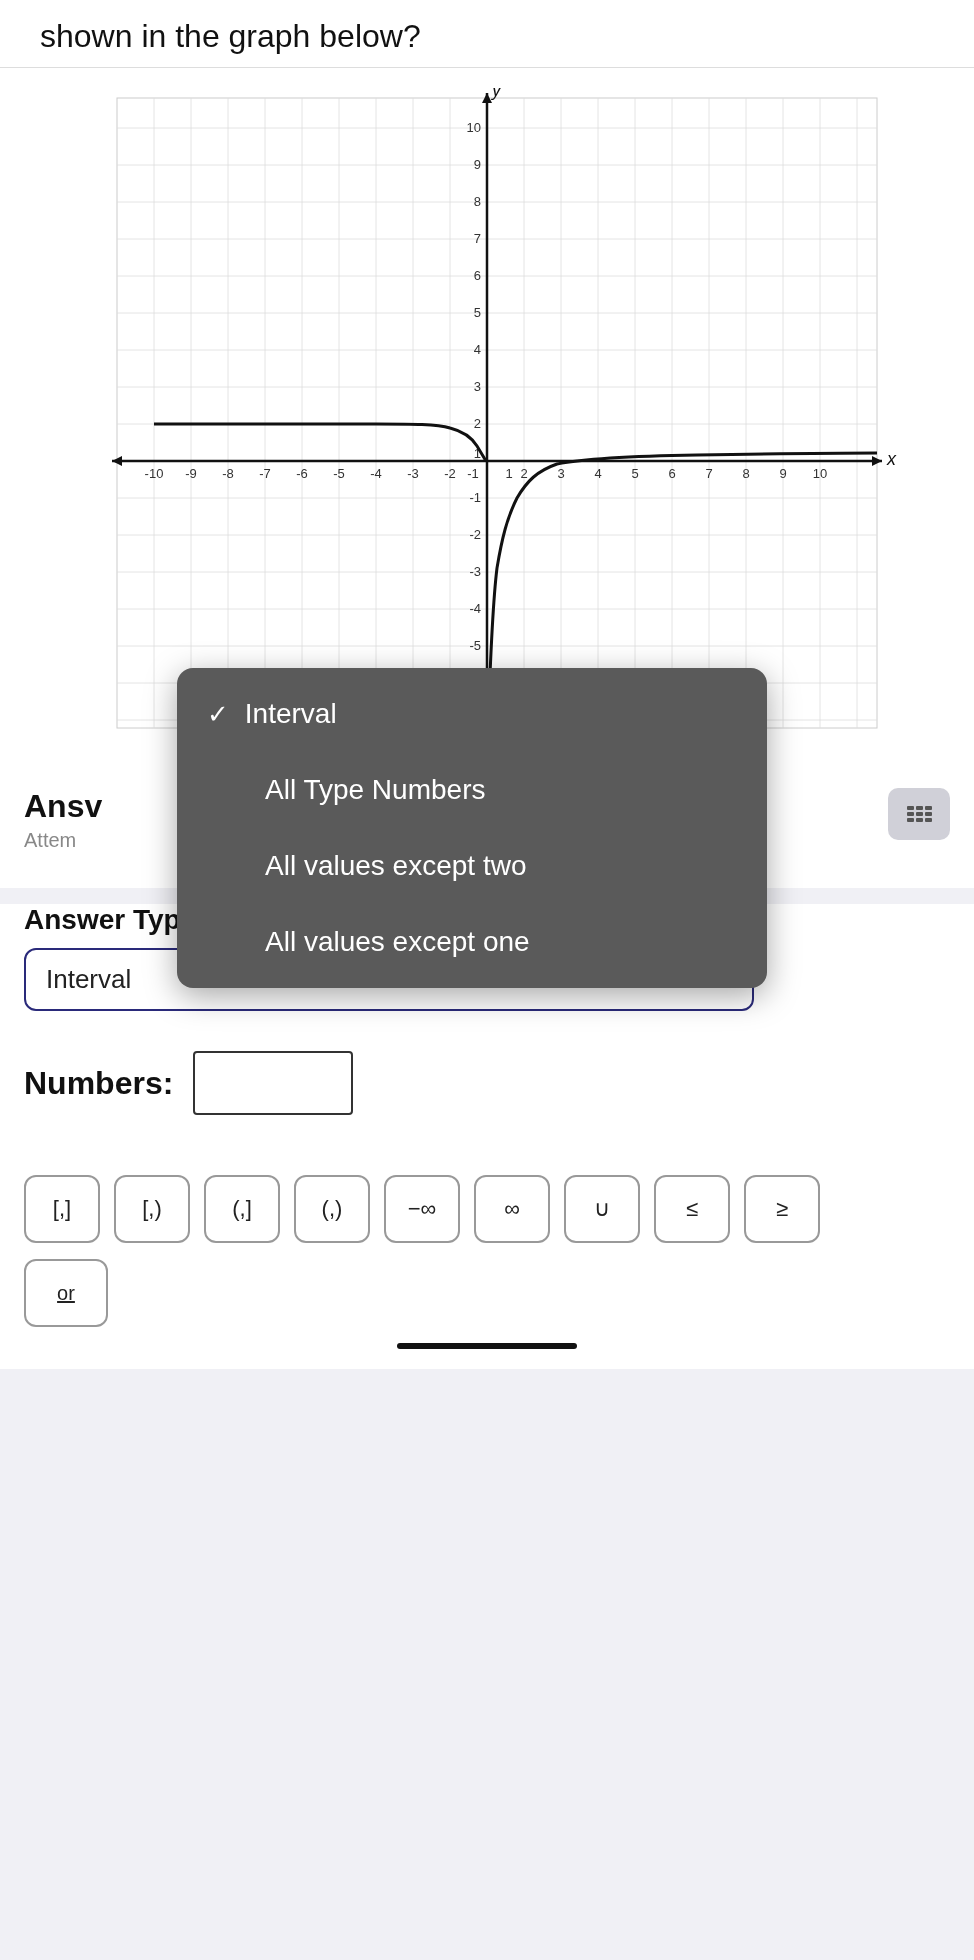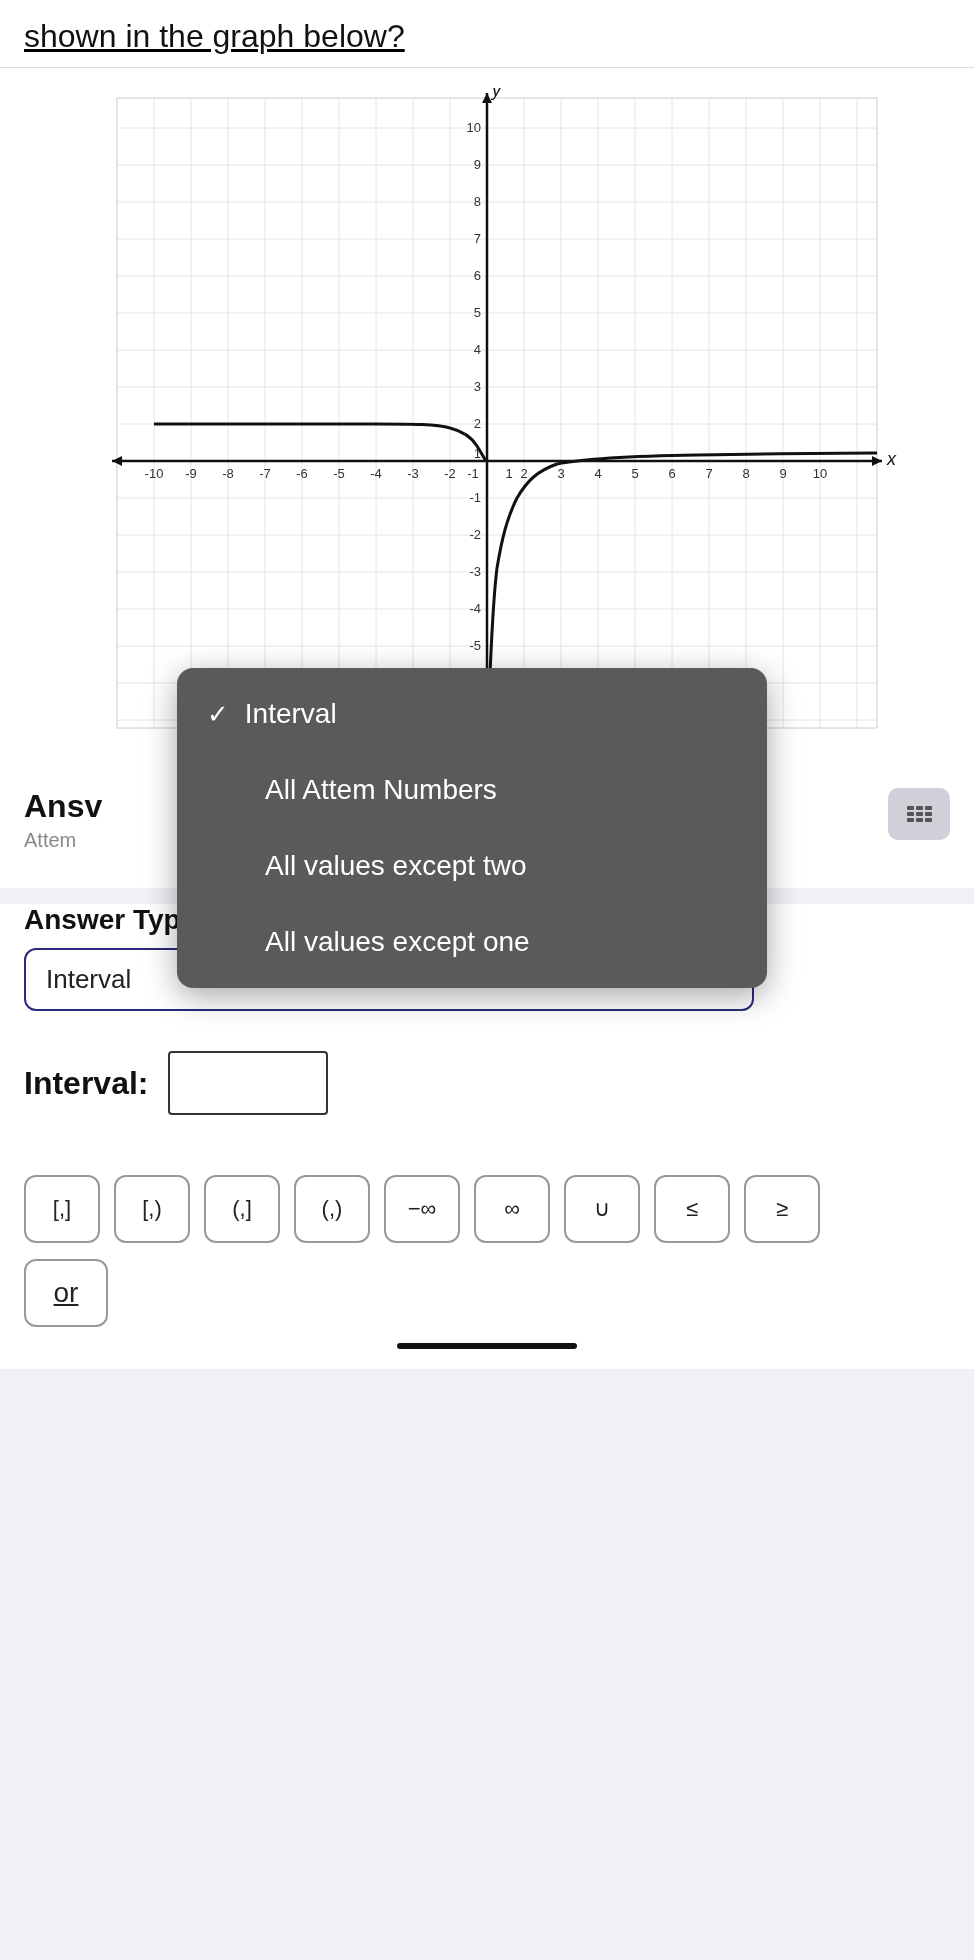--- a/index.html
+++ b/index.html
@@ -14,23 +14,22 @@
 
     .page-container {
       width: 974px;
       background: #f0f0f5;
       padding: 0;
     }
 
     
     .header-section {
       background: white;
-      padding: 18px 24px 12px 24px;
+      padding: 18px 24px 12px 40px;
       border-bottom: 1px solid #ddd;
-      text-decoration: underline;
     }
     .header-title {
       font-size: 32px;
       font-weight: 400;
       color: #111;
     }
 
     
     .graph-section {
       background: white;
@@ -224,21 +223,21 @@
       padding: 0 12px;
     }
 
     
     .or-btn {
       min-width: 84px;
       height: 68px;
       border: 2px solid #999;
       border-radius: 12px;
       background: white;
-      font-size: 28px;
+      font-size: 20px;
       color: #222;
       display: flex;
       align-items: center;
       justify-content: center;
       cursor: pointer;
       text-decoration: underline;
     }
 
     
     .bottom-line {
@@ -380,21 +379,21 @@
       
       <div class="dropdown-overlay">
 
         <div class="dropdown-item selected">
           <span class="checkmark">✓</span>
           <span>Interval</span>
         </div>
 
         <div class="dropdown-item">
           <span style="display:inline-block;width:42px;"></span>
-          <span>All Attem Numbers</span>
+          <span>All Type Numbers</span>
         </div>
 
         <div class="dropdown-item">
           <span style="display:inline-block;width:42px;"></span>
           <span>All values except two</span>
         </div>
 
         <div class="dropdown-item">
           <span style="display:inline-block;width:42px;"></span>
           <span>All values except one</span>
@@ -425,21 +424,21 @@
   <div class="answer-type-section">
     <div class="answer-type-label">Answer Type:</div>
     <div class="select-wrapper">
       <span class="select-value">Interval</span>
       <span class="select-chevron">⇕</span>
     </div>
   </div>
 
   <div class="interval-section">
     <div class="interval-row">
-      <span class="interval-label">Interval:</span>
+      <span class="interval-label">Numbers:</span>
       <input class="interval-input" type="text" value="" style="">
     </div>
   </div>
 
   <div class="symbol-buttons">
     <div class="symbol-row">
       <button class="sym-btn">
         <span>[,]</span>
       </button>
       <button class="sym-btn">

